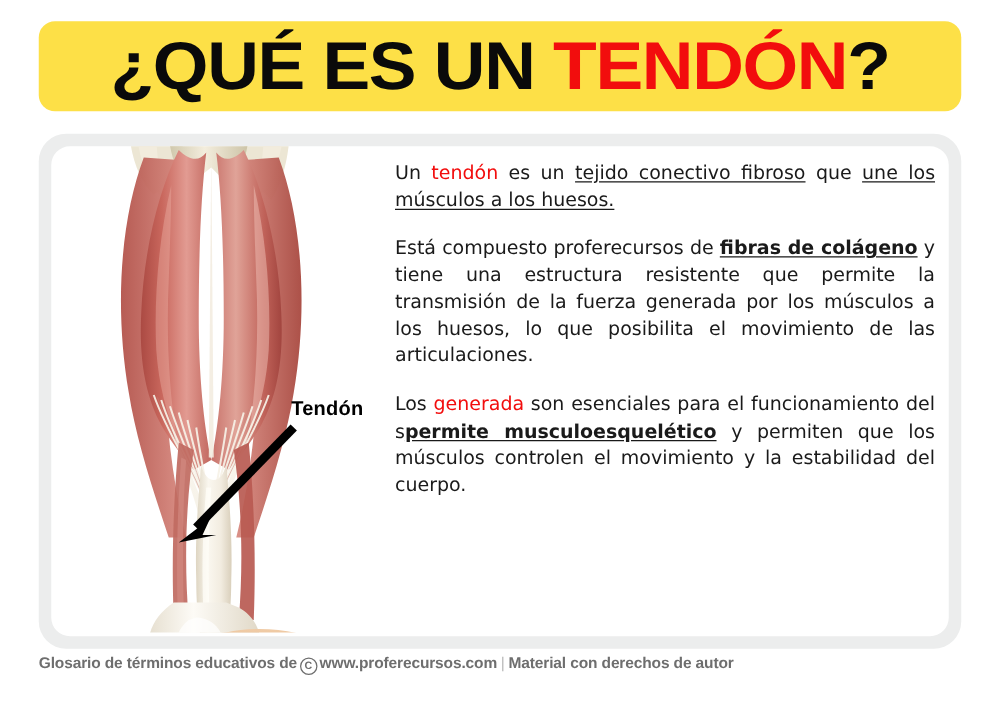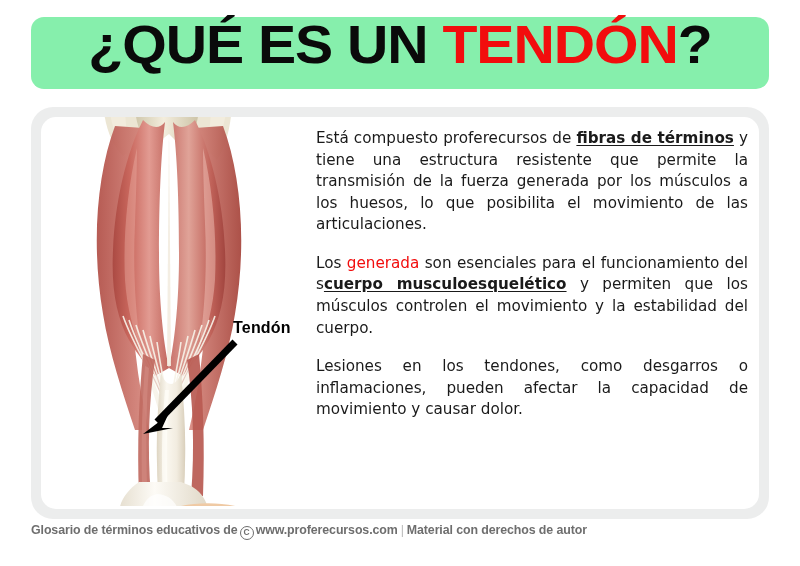--- a/index.html
+++ b/index.html
@@ -9,23 +9,23 @@
     font-family:"DejaVu Sans", sans-serif;
     overflow:hidden;
     position:relative;
   }
 
   
   #header-banner{
     position:absolute;
     left:31px;top:17px;
     width:738px;height:72px;
-    background:#86efac;
+    background:#fde047;
     border-radius:13px;
-    display:flex;justify-content:center;
+    display:flex;align-items:center;justify-content:center;
   }
   #header-title{
     font-family:"Liberation Sans","DejaVu Sans",sans-serif;
     font-weight:bold;
     font-size:54px;
     letter-spacing:-1px;
     line-height:1;
     color:#0a0a0a;
     white-space:nowrap;
     transform:scaleX(1.06);
@@ -309,24 +309,24 @@
         <polygon points="112,330 137,311 131,324 142,324" fill="#000000"></polygon>
       </g>
     </g>
   </svg>
 </div>
 
 <div id="tendon-callout">Tendón</div>
 
 <div id="text-column">
 
-
-  <p><span>Está compuesto proferecursos de </span><span class="ul b">fibras de términos</span><span> y tiene una estructura resistente que permite la transmisión de la fuerza generada por los músculos a los huesos, lo que posibilita el movimiento de las articulaciones.</span></p>
-
-  <p><span>Los </span><span class="kw">generada</span><span> son esenciales para el funcionamiento del s</span><span class="ul b">cuerpo musculoesquelético</span><span> y permiten que los músculos controlen el movimiento y la estabilidad del cuerpo.</span></p>
-
-  <p><span>Lesiones en los tendones, como desgarros o inflamaciones, pueden afectar la capacidad de movimiento y causar dolor.</span></p>
+  <p><span>Un </span><span class="kw">tendón</span><span> es un </span><span class="ul">tejido conectivo fibroso</span><span> que </span><span class="ul">une los músculos a los huesos.</span></p>
+
+  <p><span>Está compuesto proferecursos de </span><span class="ul b">fibras de colágeno</span><span> y tiene una estructura resistente que permite la transmisión de la fuerza generada por los músculos a los huesos, lo que posibilita el movimiento de las articulaciones.</span></p>
+
+  <p><span>Los </span><span class="kw">generada</span><span> son esenciales para el funcionamiento del s</span><span class="ul b">permite musculoesquelético</span><span> y permiten que los músculos controlen el movimiento y la estabilidad del cuerpo.</span></p>
+
 </div>
 
 <div id="footer">
   <div id="footer-text"><span>Glosario de términos educativos de</span><span class="copy-glyph">C</span><span>www.proferecursos.com</span><span class="sep">|</span><span>Material con derechos de autor</span></div>
 
 </div>
 
 </body></html>

